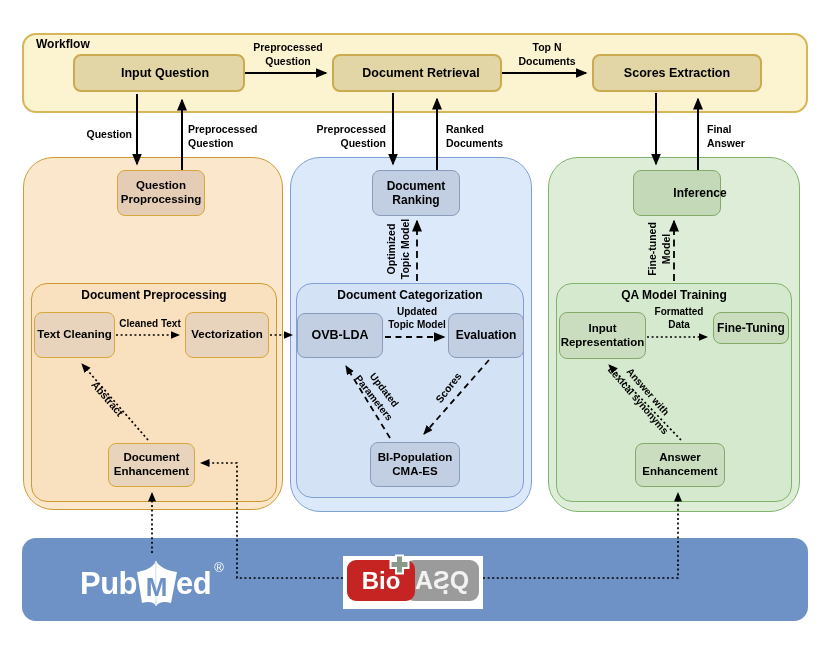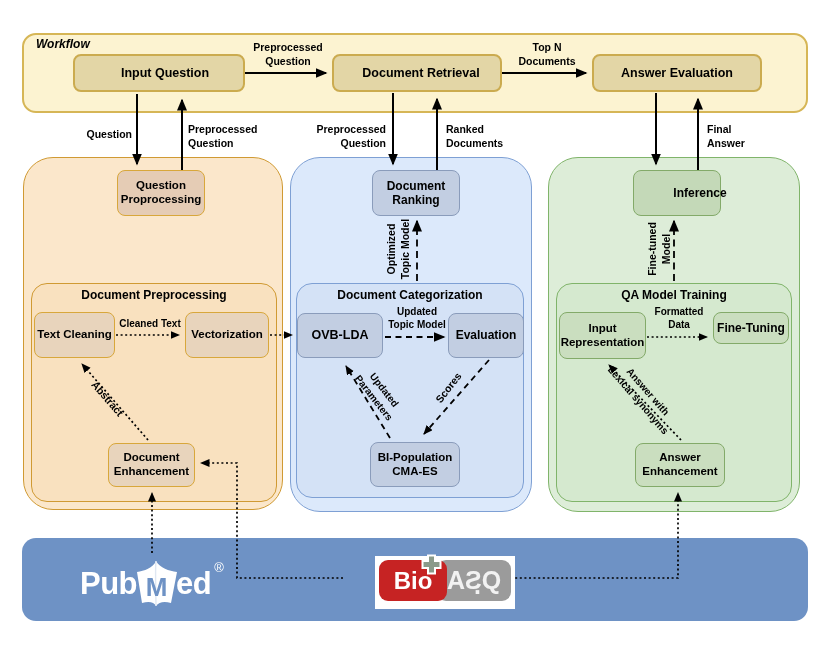--- a/index.html
+++ b/index.html
@@ -33,40 +33,40 @@
   svg.overlay{position:absolute;left:0;top:0;z-index:5;pointer-events:none;}
   
   .pubmed{position:absolute;left:80px;top:559px;height:50px;display:flex;align-items:center;z-index:7;}
   .pubmed .t{color:#fff;font-weight:bold;font-size:31px;letter-spacing:-0.5px;}
   .pubmed .book{position:relative;width:45px;height:50px;margin:0 -3px;}
   .pubmed .book svg{position:absolute;left:0;top:0;}
   .pubmed .m{position:absolute;left:50%;top:56%;transform:translate(-50%,-50%);
              font-style:normal;font-weight:bold;font-size:26px;color:#6E92C5;}
   .pubmed sup{color:#fff;font-size:13px;margin-left:3px;align-self:flex-start;line-height:1;margin-top:2px;}
   
-  .bioasq{position:absolute;left:343px;top:556px;width:140px;height:53px;background:#fff;z-index:7;margin-left:32px;}
+  .bioasq{position:absolute;left:343px;top:556px;width:140px;height:53px;background:#fff;z-index:7;}
   .bioasq .red{position:absolute;left:4px;top:4px;width:68px;height:41px;background:#C62323;
                border-radius:9px;display:flex;align-items:center;justify-content:center;z-index:2;}
   .bioasq .red span{color:#fff;font-weight:bold;font-size:24px;letter-spacing:0;}
   .bioasq .gray{position:absolute;left:62px;top:4px;width:74px;height:41px;background:#9B9B9B;
                 border-radius:9px;display:flex;align-items:center;justify-content:center;z-index:1;}
   .bioasq .gray span{color:#f2f2f2;font-weight:bold;font-size:25px;line-height:1;}
   .bioasq .sdot{position:absolute;left:37px;bottom:3px;font-size:14px;color:#f2f2f2;font-weight:bold;}
   .bioasq .cross{position:absolute;left:46px;top:-2px;z-index:3;}
 </style>
 </head>
 <body>
 
 <div class="stage">
 
   <div class="panel wf" style="left:22px;top:33px;width:786px;height:80px;"></div>
-  <div class="lbl" style="left:36px;top:37px;font-size:12px;font-style:italic;">Workflow</div>
+  <div class="lbl" style="left:36px;top:37px;font-size:12px;">Workflow</div>
   <div class="box wfbox" style="left:73px;top:54px;width:172px;height:38px;padding-left:12px;">Input Question</div>
   <div class="box wfbox" style="left:332px;top:54px;width:170px;height:38px;padding-left:8px;">Document Retrieval</div>
-  <div class="box wfbox" style="left:592px;top:54px;width:170px;height:38px;">Answer Evaluation</div>
+  <div class="box wfbox" style="left:592px;top:54px;width:170px;height:38px;">Scores Extraction</div>
   <div class="lbl ctr" style="left:246px;top:41px;width:84px;">Preprocessed
 Question</div>
   <div class="lbl ctr" style="left:505px;top:41px;width:84px;">Top N
 Documents</div>
 
   <div class="lbl rt" style="left:70px;top:128px;width:62px;">Question</div>
   <div class="lbl" style="left:188px;top:123px;">Preprocessed
 Question</div>
   <div class="lbl rt" style="left:304px;top:123px;width:82px;">Preprocessed
 Question</div>

